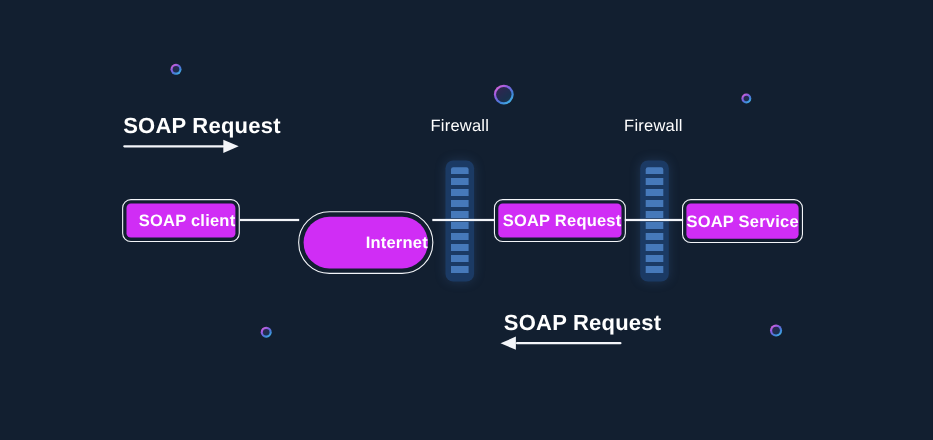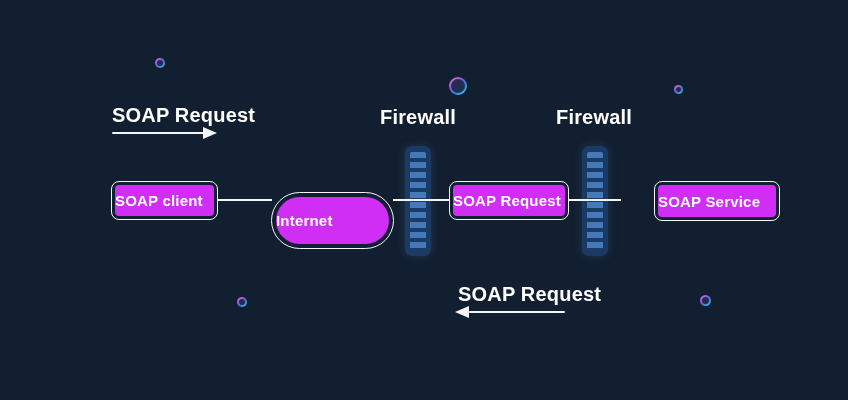--- a/index.html
+++ b/index.html
@@ -7,37 +7,37 @@
     --firewall-bar:#1b3a64; --firewall-dash:#4679ba;
     --bubble-pink:#f06ad8; --bubble-blue:#49c7ee;
   }
   *{margin:0;padding:0;box-sizing:border-box;}
   html,body{background:var(--bg);}
   body{font-family:"Liberation Sans",sans-serif;}
   .canvas{position:relative;width:848px;height:400px;background:var(--bg);overflow:hidden;}
 
   
   .flow-label{position:absolute;color:var(--node-text);font-size:20px;font-weight:600;letter-spacing:.2px;white-space:nowrap;}
-  .fw-label{position:absolute;color:var(--node-text);font-size:20px;font-weight:700;letter-spacing:.2px;transform:translateX(-50%);white-space:nowrap;}
+  .fw-label{position:absolute;color:var(--node-text);font-size:15px;font-weight:400;letter-spacing:.2px;transform:translateX(-50%);white-space:nowrap;}
 
   
   .arrow-line{position:absolute;height:2px;background:var(--stroke);border-radius:1px;}
   .arrow-head-right{position:absolute;width:0;height:0;border-top:6px solid transparent;border-bottom:6px solid transparent;border-left:14px solid var(--stroke);}
   .arrow-head-left{position:absolute;width:0;height:0;border-top:6px solid transparent;border-bottom:6px solid transparent;border-right:14px solid var(--stroke);}
 
   
   .connector{position:absolute;top:199px;height:2px;background:var(--stroke);z-index:3;}
 
   
   .node{position:absolute;border:1.5px solid var(--stroke);background:var(--bg);padding:3px;display:flex;z-index:2;}
   .node-rect{border-radius:8px;}
   .node-rect .fill{border-radius:4px;}
   .node-stadium{border-radius:999px;padding:4px;}
   .node-stadium .fill{border-radius:999px;}
-  .node .fill{flex:1;background:var(--node-fill);display:flex;align-items:center;justify-content:flex-start;}
+  .node .fill{flex:1;background:var(--node-fill);display:flex;align-items:center;justify-content:flex-end;}
   .node .fill span{color:var(--node-text);font-size:15px;font-weight:600;letter-spacing:.2px;white-space:nowrap;}
 
   
   .fw-bar{position:absolute;width:26px;height:110px;background:var(--firewall-bar);border-radius:7px;padding:6px 5px;z-index:1;box-shadow:0 0 10px rgba(70,121,186,.25);}
   .fw-bar .dashes{width:100%;height:100%;background:repeating-linear-gradient(to bottom,var(--firewall-dash) 0px,var(--firewall-dash) 6px,transparent 6px,transparent 10px);border-radius:2px;}
 
   
   .bubble{position:absolute;border-radius:50%;background:linear-gradient(140deg,var(--bubble-pink) 5%,#8f5ae0 35%,#3e7fd6 65%,var(--bubble-blue) 95%);display:flex;}
   .bubble::after{content:'';flex:1;margin:2px;border-radius:50%;background:rgba(18,31,48,.82);}
 </style>
@@ -81,21 +81,21 @@
       <span>Internet</span>
     </div>
   </div>
 
   <div class="node node-rect" style="left:449px;top:181px;width:120px;height:39px;">
     <div class="fill">
       <span>SOAP Request</span>
     </div>
   </div>
 
-  <div class="node node-rect" style="left:620px;top:181px;width:126px;height:40px;margin-left:34px;">
+  <div class="node node-rect" style="left:620px;top:181px;width:110px;height:40px;">
     <div class="fill">
       <span>SOAP Service</span>
     </div>
   </div>
 
   <div class="flow-label" style="left:458px;top:283px;">SOAP Request</div>
   <div class="arrow-line" style="left:469px;top:311px;width:96px;"></div>
   <div class="arrow-head-left" style="left:455px;top:306px;"></div>
 
 </div>

